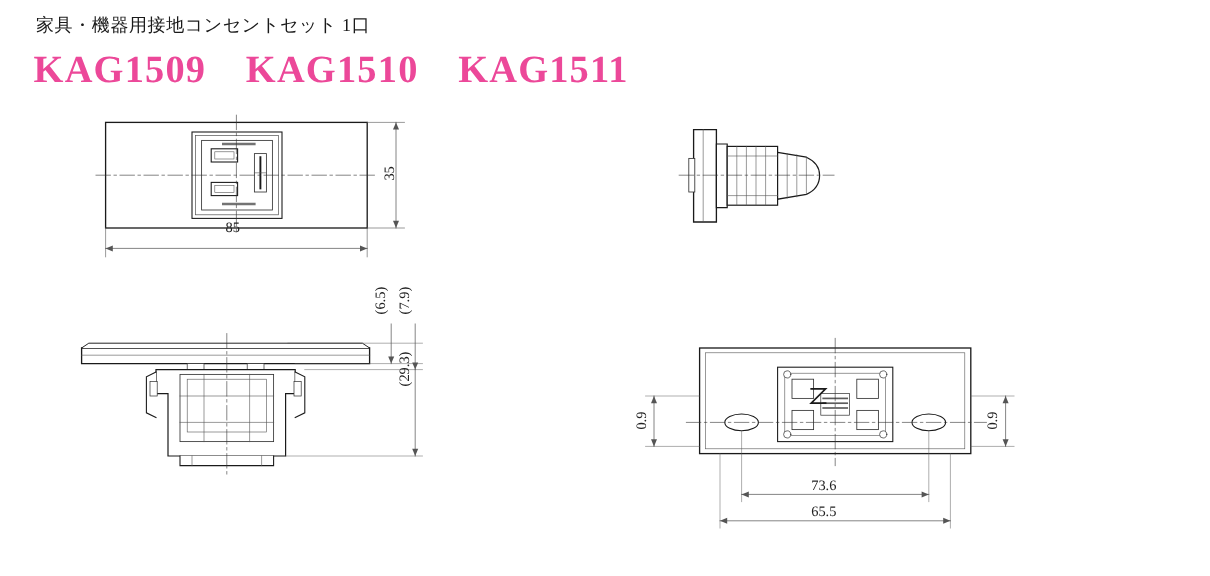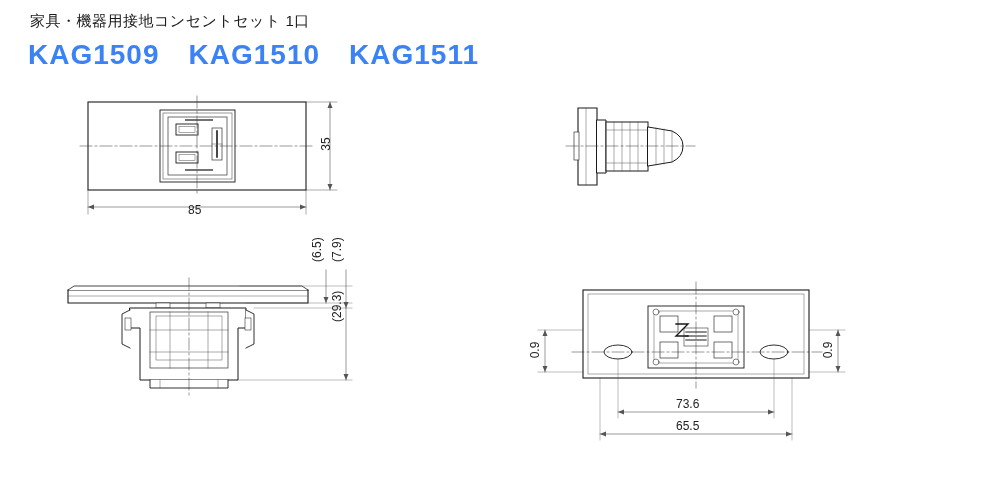--- a/index.html
+++ b/index.html
@@ -9,37 +9,38 @@
   }
   body {
     font-family: "Liberation Sans", sans-serif;
   }
   #page {
     position: relative;
     width: 1008px;
     height: 480px;
     background: #ffffff;
     overflow: hidden;
+    font-family: Liberation Serif, serif;
   }
   .hdr-sub {
     position: absolute;
     left: 30px;
     top: 12px;
     font-size: 15px;
     color: #1a1a1a;
     letter-spacing: 0.5px;
     white-space: nowrap;
   }
   .hdr-main {
     position: absolute;
     left: 28px;
     top: 36px;
-    font-size: 28px;
+    font-size: 32px;
     font-weight: bold;
-    color: #3b82f6;
+    color: #ec4899;
     letter-spacing: 1px;
     white-space: nowrap;
   }
   .drawing-svg {
     position: absolute;
     left: 0;
     top: 0;
   }
   .dim-label {
     position: absolute;
@@ -231,21 +232,21 @@
         <line x1="792" y1="378" x2="792" y2="440" stroke="#555" stroke-width="0.4"></line>
         <line x1="600" y1="434" x2="792" y2="434" stroke="#555" stroke-width="0.6"></line>
         <path d="M600 434 l6 -2.5 l0 5 z" fill="#555" stroke="none"></path>
         <path d="M792 434 l-6 -2.5 l0 5 z" fill="#555" stroke="none"></path>
       </g>
 
     </g>
   </svg>
 
   <div class="dim-label" style="left:319px; top:137px; transform:rotate(-90deg);">35</div>
-  <div class="dim-label" style="left:188px; top:203px;">85</div>
+  <div class="dim-label" style="left:188px; top:182px;">85</div>
 
   <div class="dim-label" style="left:310px; top:262px; transform:rotate(-90deg); transform-origin:left top;">(6.5)</div>
   <div class="dim-label" style="left:330px; top:262px; transform:rotate(-90deg); transform-origin:left top;">(7.9)</div>
   <div class="dim-label" style="left:330px; top:322px; transform:rotate(-90deg); transform-origin:left top;">(29.3)</div>
 
   <div class="dim-label" style="left:527px; top:343px; transform:rotate(-90deg);">0.9</div>
   <div class="dim-label" style="left:820px; top:343px; transform:rotate(-90deg);">0.9</div>
   <div class="dim-label" style="left:676px; top:397px;">73.6</div>
   <div class="dim-label" style="left:676px; top:419px;">65.5</div>
 

